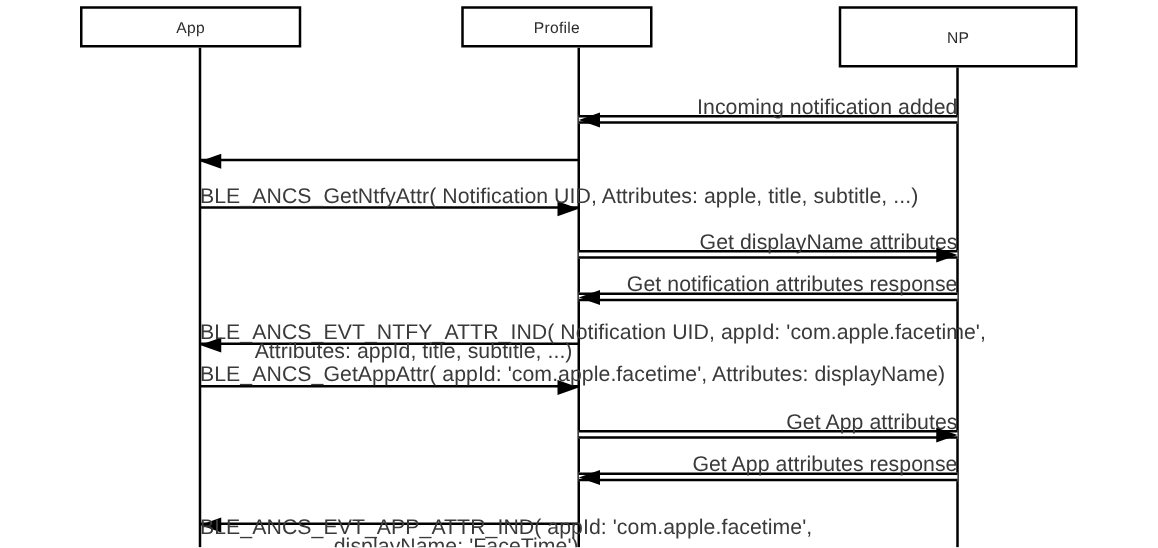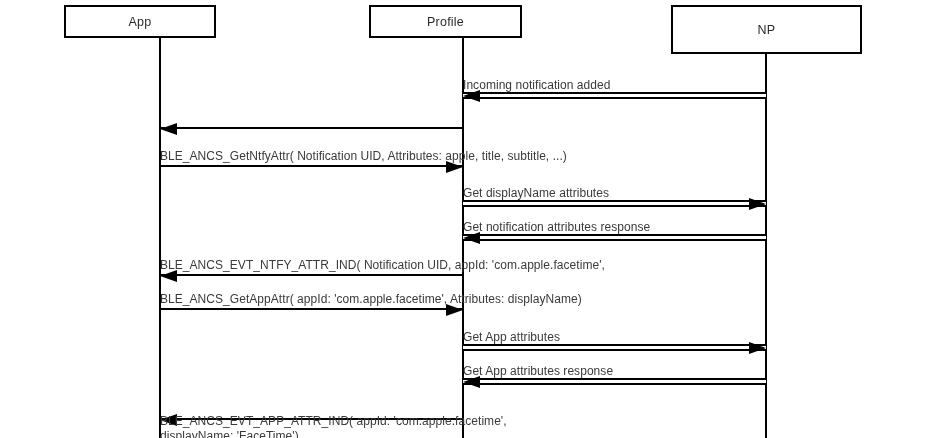--- a/index.html
+++ b/index.html
@@ -72,40 +72,40 @@
     border-bottom: 6px solid transparent;
     border-right: 17px solid #000000;
   }
   .head-right {
     border-top: 6px solid transparent;
     border-bottom: 6px solid transparent;
     border-left: 17px solid #000000;
   }
   .msg-label {
     position: absolute;
-    font-size: 12px;
+    font-size: 17px;
     color: #3a3a3a;
     white-space: nowrap;
-    text-align: left;
+    text-align: right;
     line-height: 15px;
     letter-spacing: 0.05px;
     z-index: 6;
   }
   .msg-label .l2 {
     display: block;
   }
 </style>
 </head>
 <body>
 
 <div id="diagram" style="width: 926px; height: 438px;">
     <div class="lifeline-stem" style="left: 159px; top: 38px; height: 400px;"></div>
     <div class="lifeline-stem" style="left: 462px; top: 38px; height: 400px;"></div>
     <div class="lifeline-stem" style="left: 765px; top: 38px; height: 400px;"></div>
-    <div class="lifeline-box" style="left: 64px; top: 5px; width: 152px; height: 33px;">
+    <div class="lifeline-box" style="left: 64px; top: 5px; width: 177px; height: 33px;">
       <span>App</span>
     </div>
     <div class="lifeline-box" style="left: 369px; top: 5px; width: 153px; height: 33px;">
       <span>Profile</span>
     </div>
     <div class="lifeline-box" style="left: 671px; top: 5px; width: 191px; height: 49px;">
       <span>NP</span>
     </div>
     <div class="msg" style="left: 463px; top: 92px; width: 303px;">
       <div class="shaft-double" style="width: 303px;"></div>
@@ -128,21 +128,21 @@
     <div class="msg-label" style="left: 463px; width: 303px; top: 186px;"><span>Get displayName attributes</span></div>
     <div class="msg" style="left: 463px; top: 234px; width: 303px;">
       <div class="shaft-double" style="width: 303px;"></div>
       <div class="head head-left" style="top: -2.5px; left: 0px;"></div>
     </div>
     <div class="msg-label" style="left: 463px; width: 303px; top: 220px;"><span>Get notification attributes response</span></div>
     <div class="msg" style="left: 160px; top: 272px; width: 303px;">
       <div class="shaft-single" style="width: 303px; top: 2px;"></div>
       <div class="head head-left" style="top: -2.5px; left: 0px;"></div>
     </div>
-    <div class="msg-label" style="left: 160px; width: 298px; top: 258px;"><span>BLE_ANCS_EVT_NTFY_ATTR_IND( Notification UID, appId: 'com.apple.facetime',</span></div>
+    <div class="msg-label" style="left: 160px; width: 298px; top: 258px;"><span>BLE_ANCS_EVT_NTFY_ATTR_IND( Notification UID, appId: 'com.apple.facetime',</span><span class="l2">Attributes: appId, title, subtitle, ...)</span></div>
     <div class="msg" style="left: 160px; top: 306px; width: 303px;">
       <div class="shaft-single" style="width: 303px; top: 2px;"></div>
       <div class="head head-right" style="top: -2.5px; left: 286px;"></div>
     </div>
     <div class="msg-label" style="left: 160px; width: 303px; top: 292px;"><span>BLE_ANCS_GetAppAttr( appId: 'com.apple.facetime', Attributes: displayName)</span></div>
     <div class="msg" style="left: 463px; top: 344px; width: 303px;">
       <div class="shaft-double" style="width: 303px;"></div>
       <div class="head head-right" style="top: -2.5px; left: 286px;"></div>
     </div>
     <div class="msg-label" style="left: 463px; width: 303px; top: 330px;"><span>Get App attributes</span></div>

